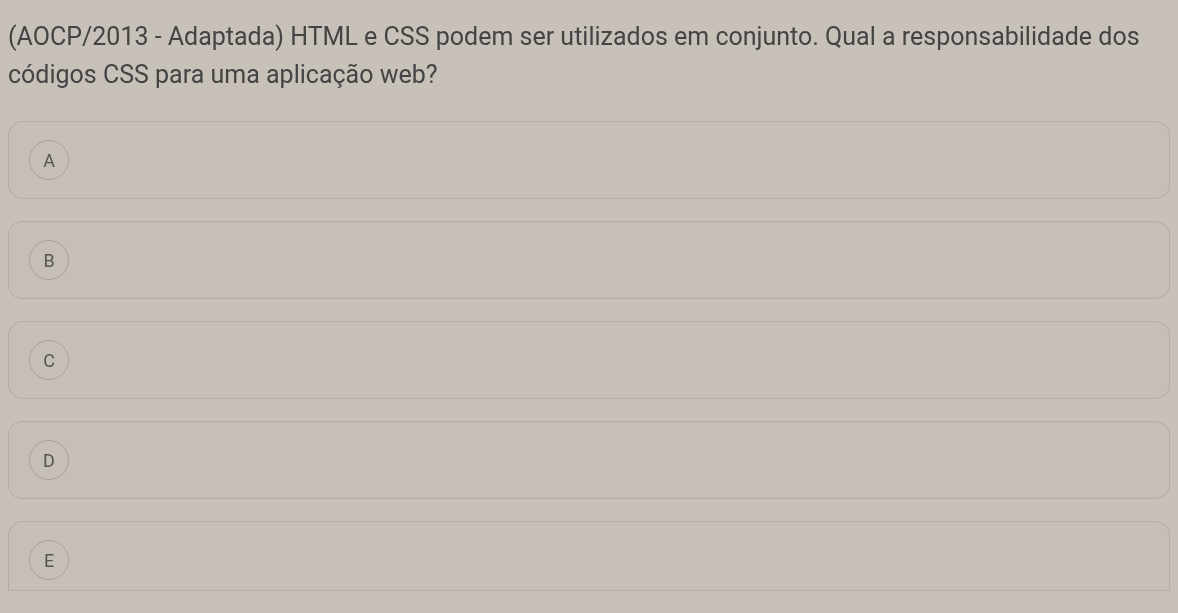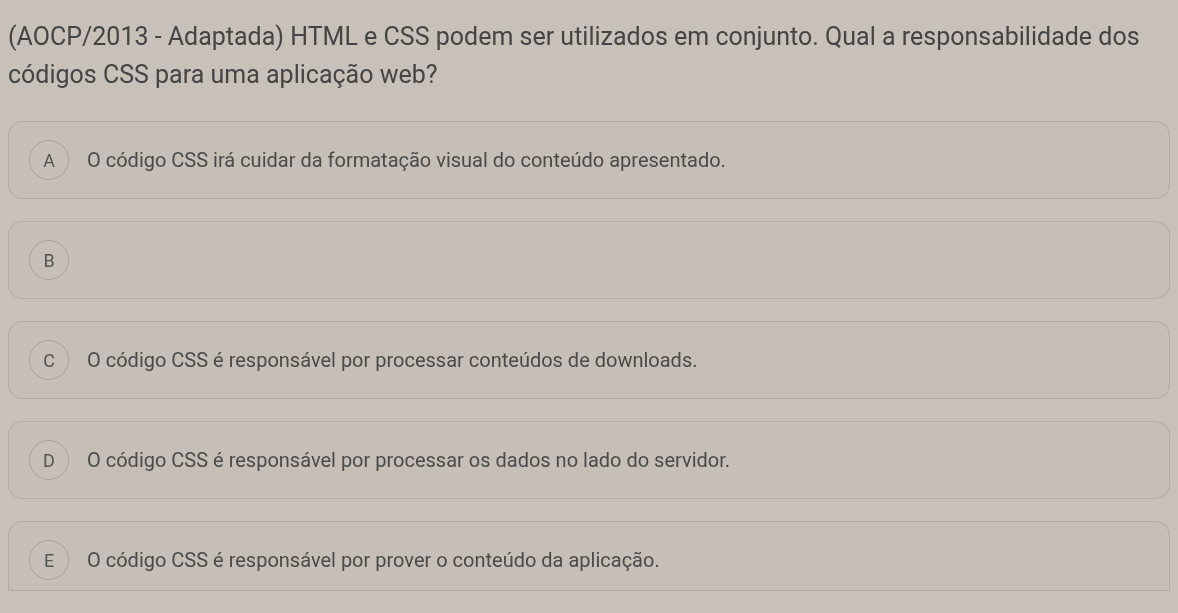--- a/index.html
+++ b/index.html
@@ -59,30 +59,26 @@
     }
   </style>
 </head>
 <body>
 
 <div class="question-text">(AOCP/2013 - Adaptada) HTML e CSS podem ser utilizados em conjunto. Qual a responsabilidade dos códigos CSS para uma aplicação web?</div>
 
 <div class="options-container">
   <div class="option">
     <div class="option-letter">A</div>
-    <div class="option-text">O código CSS irá cuidar da formatação visual do conteúdo apresentado.</div>
   </div>
   <div class="option">
     <div class="option-letter">B</div>
   </div>
   <div class="option">
     <div class="option-letter">C</div>
-    <div class="option-text">O código CSS é responsável por processar conteúdos de downloads.</div>
   </div>
   <div class="option">
     <div class="option-letter">D</div>
-    <div class="option-text">O código CSS é responsável por processar os dados no lado do servidor.</div>
   </div>
   <div class="option">
     <div class="option-letter">E</div>
-    <div class="option-text">O código CSS é responsável por prover o conteúdo da aplicação.</div>
   </div>
 </div>
 
 </body></html>

